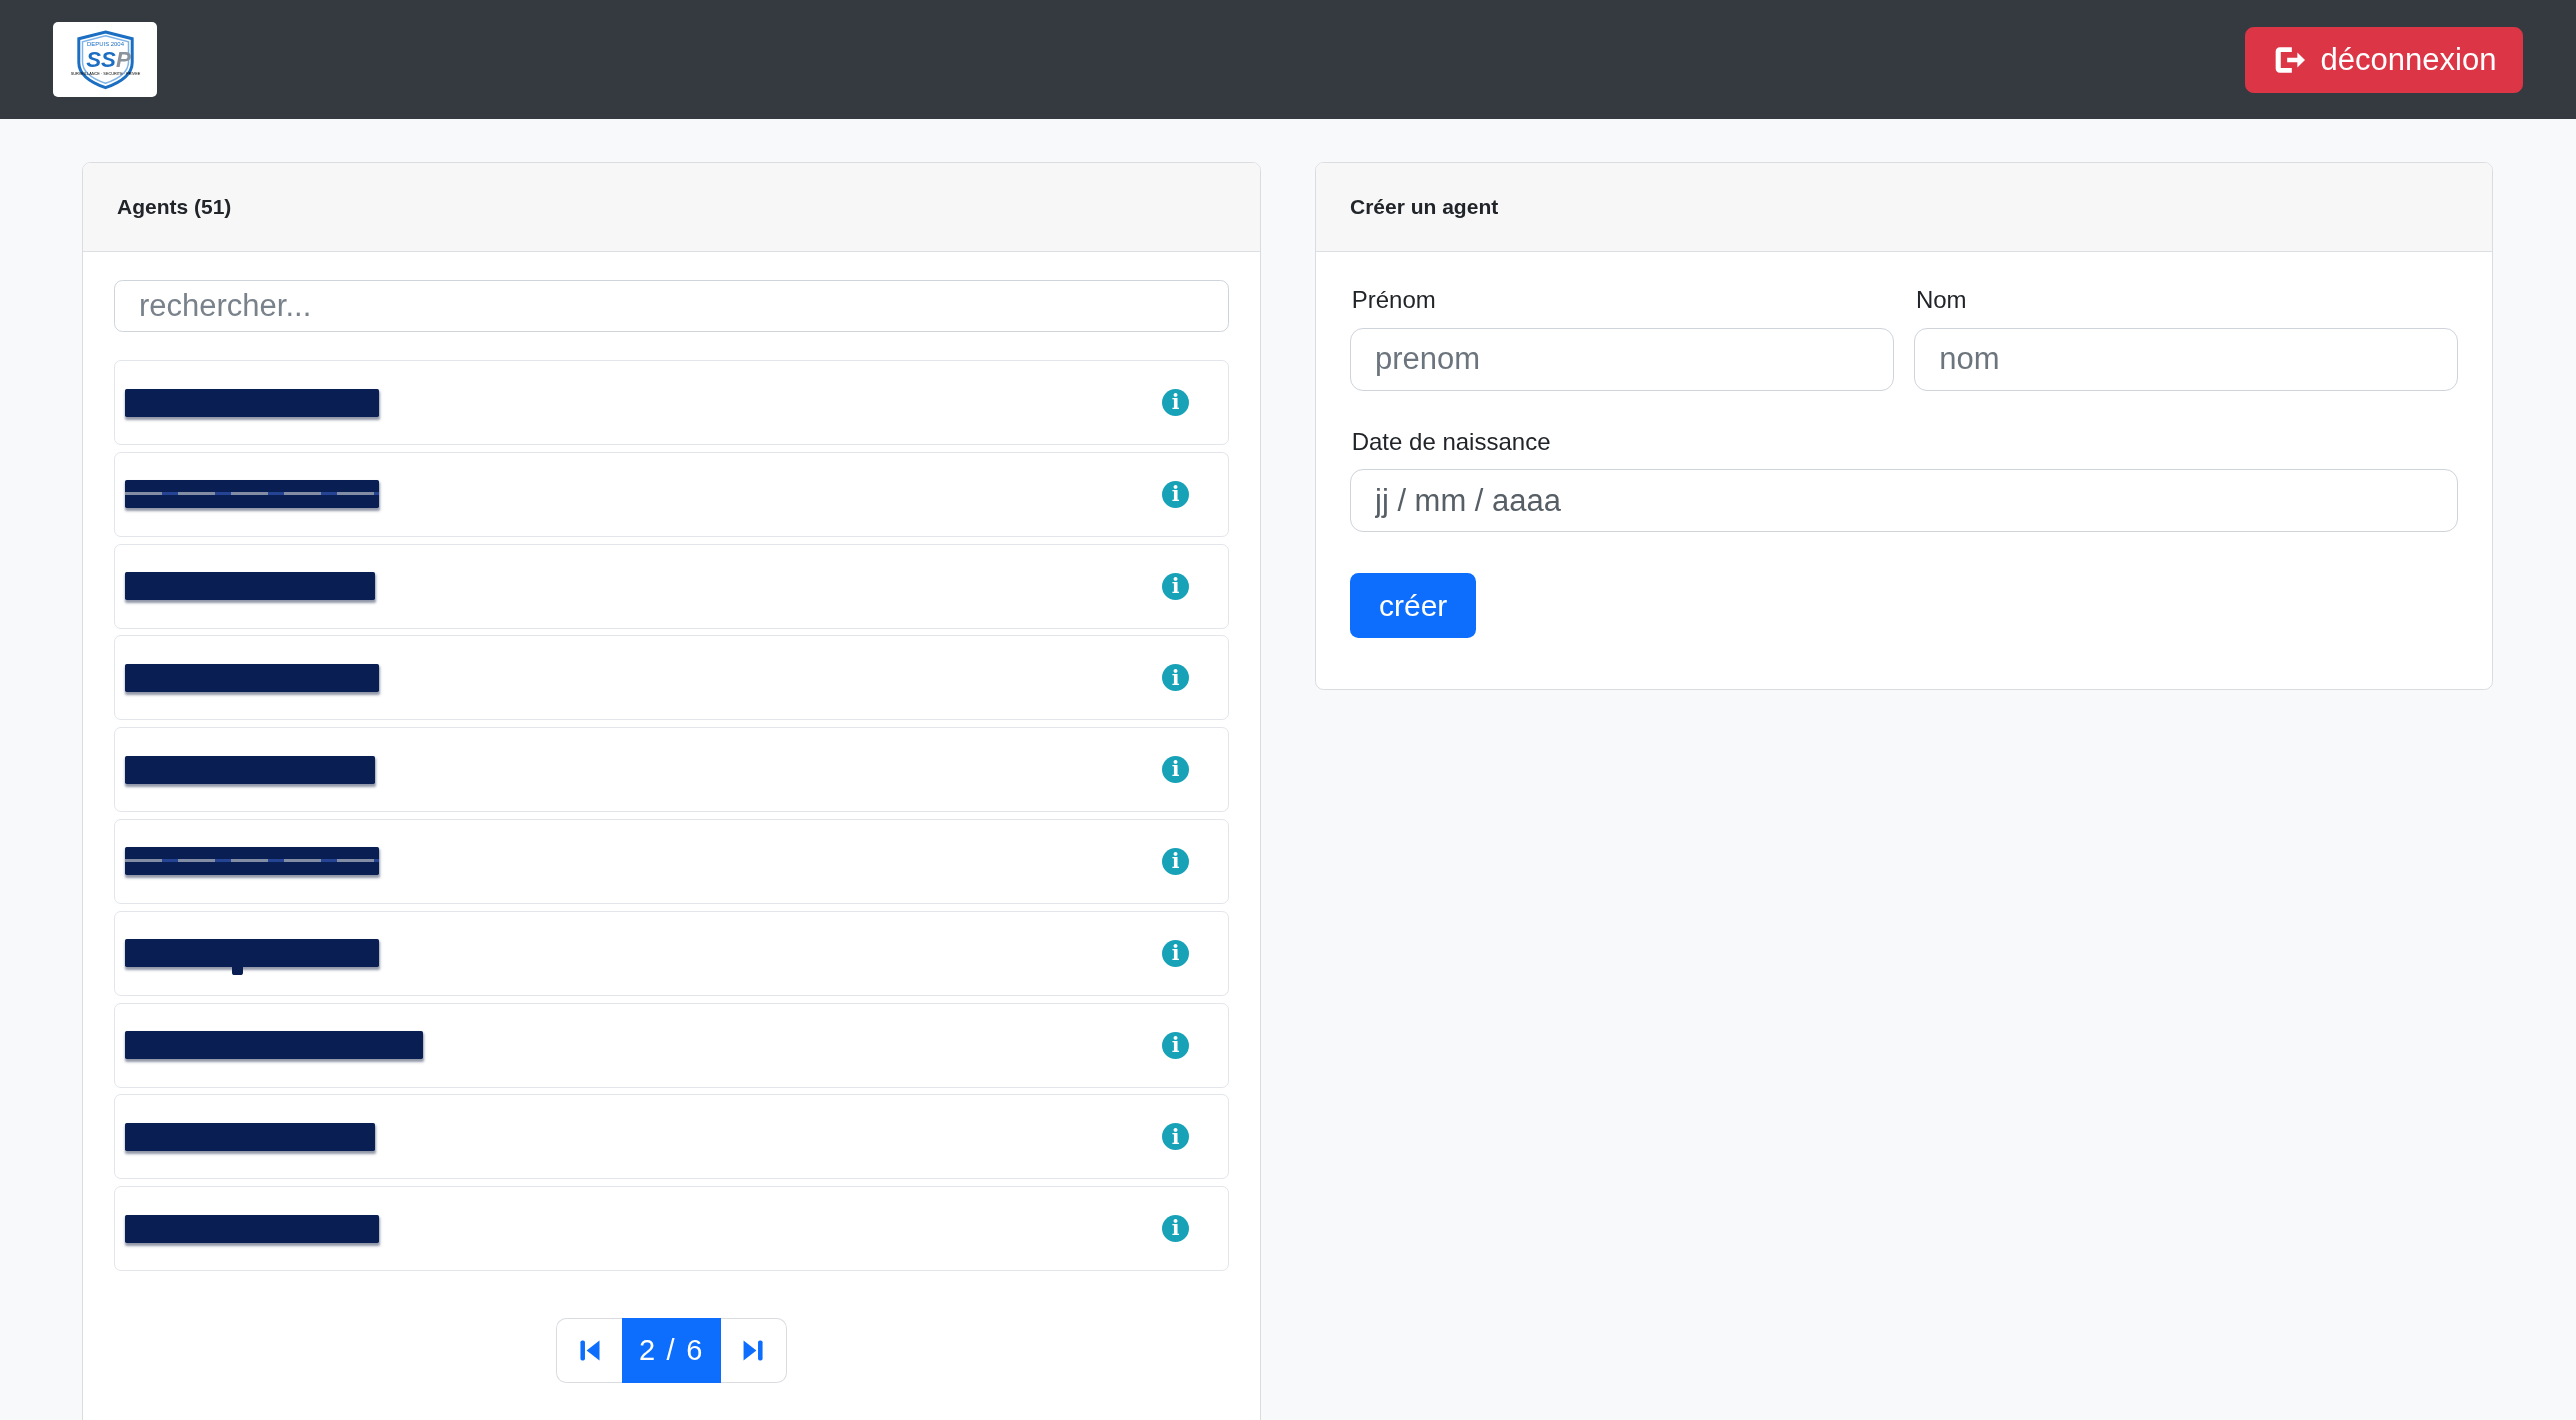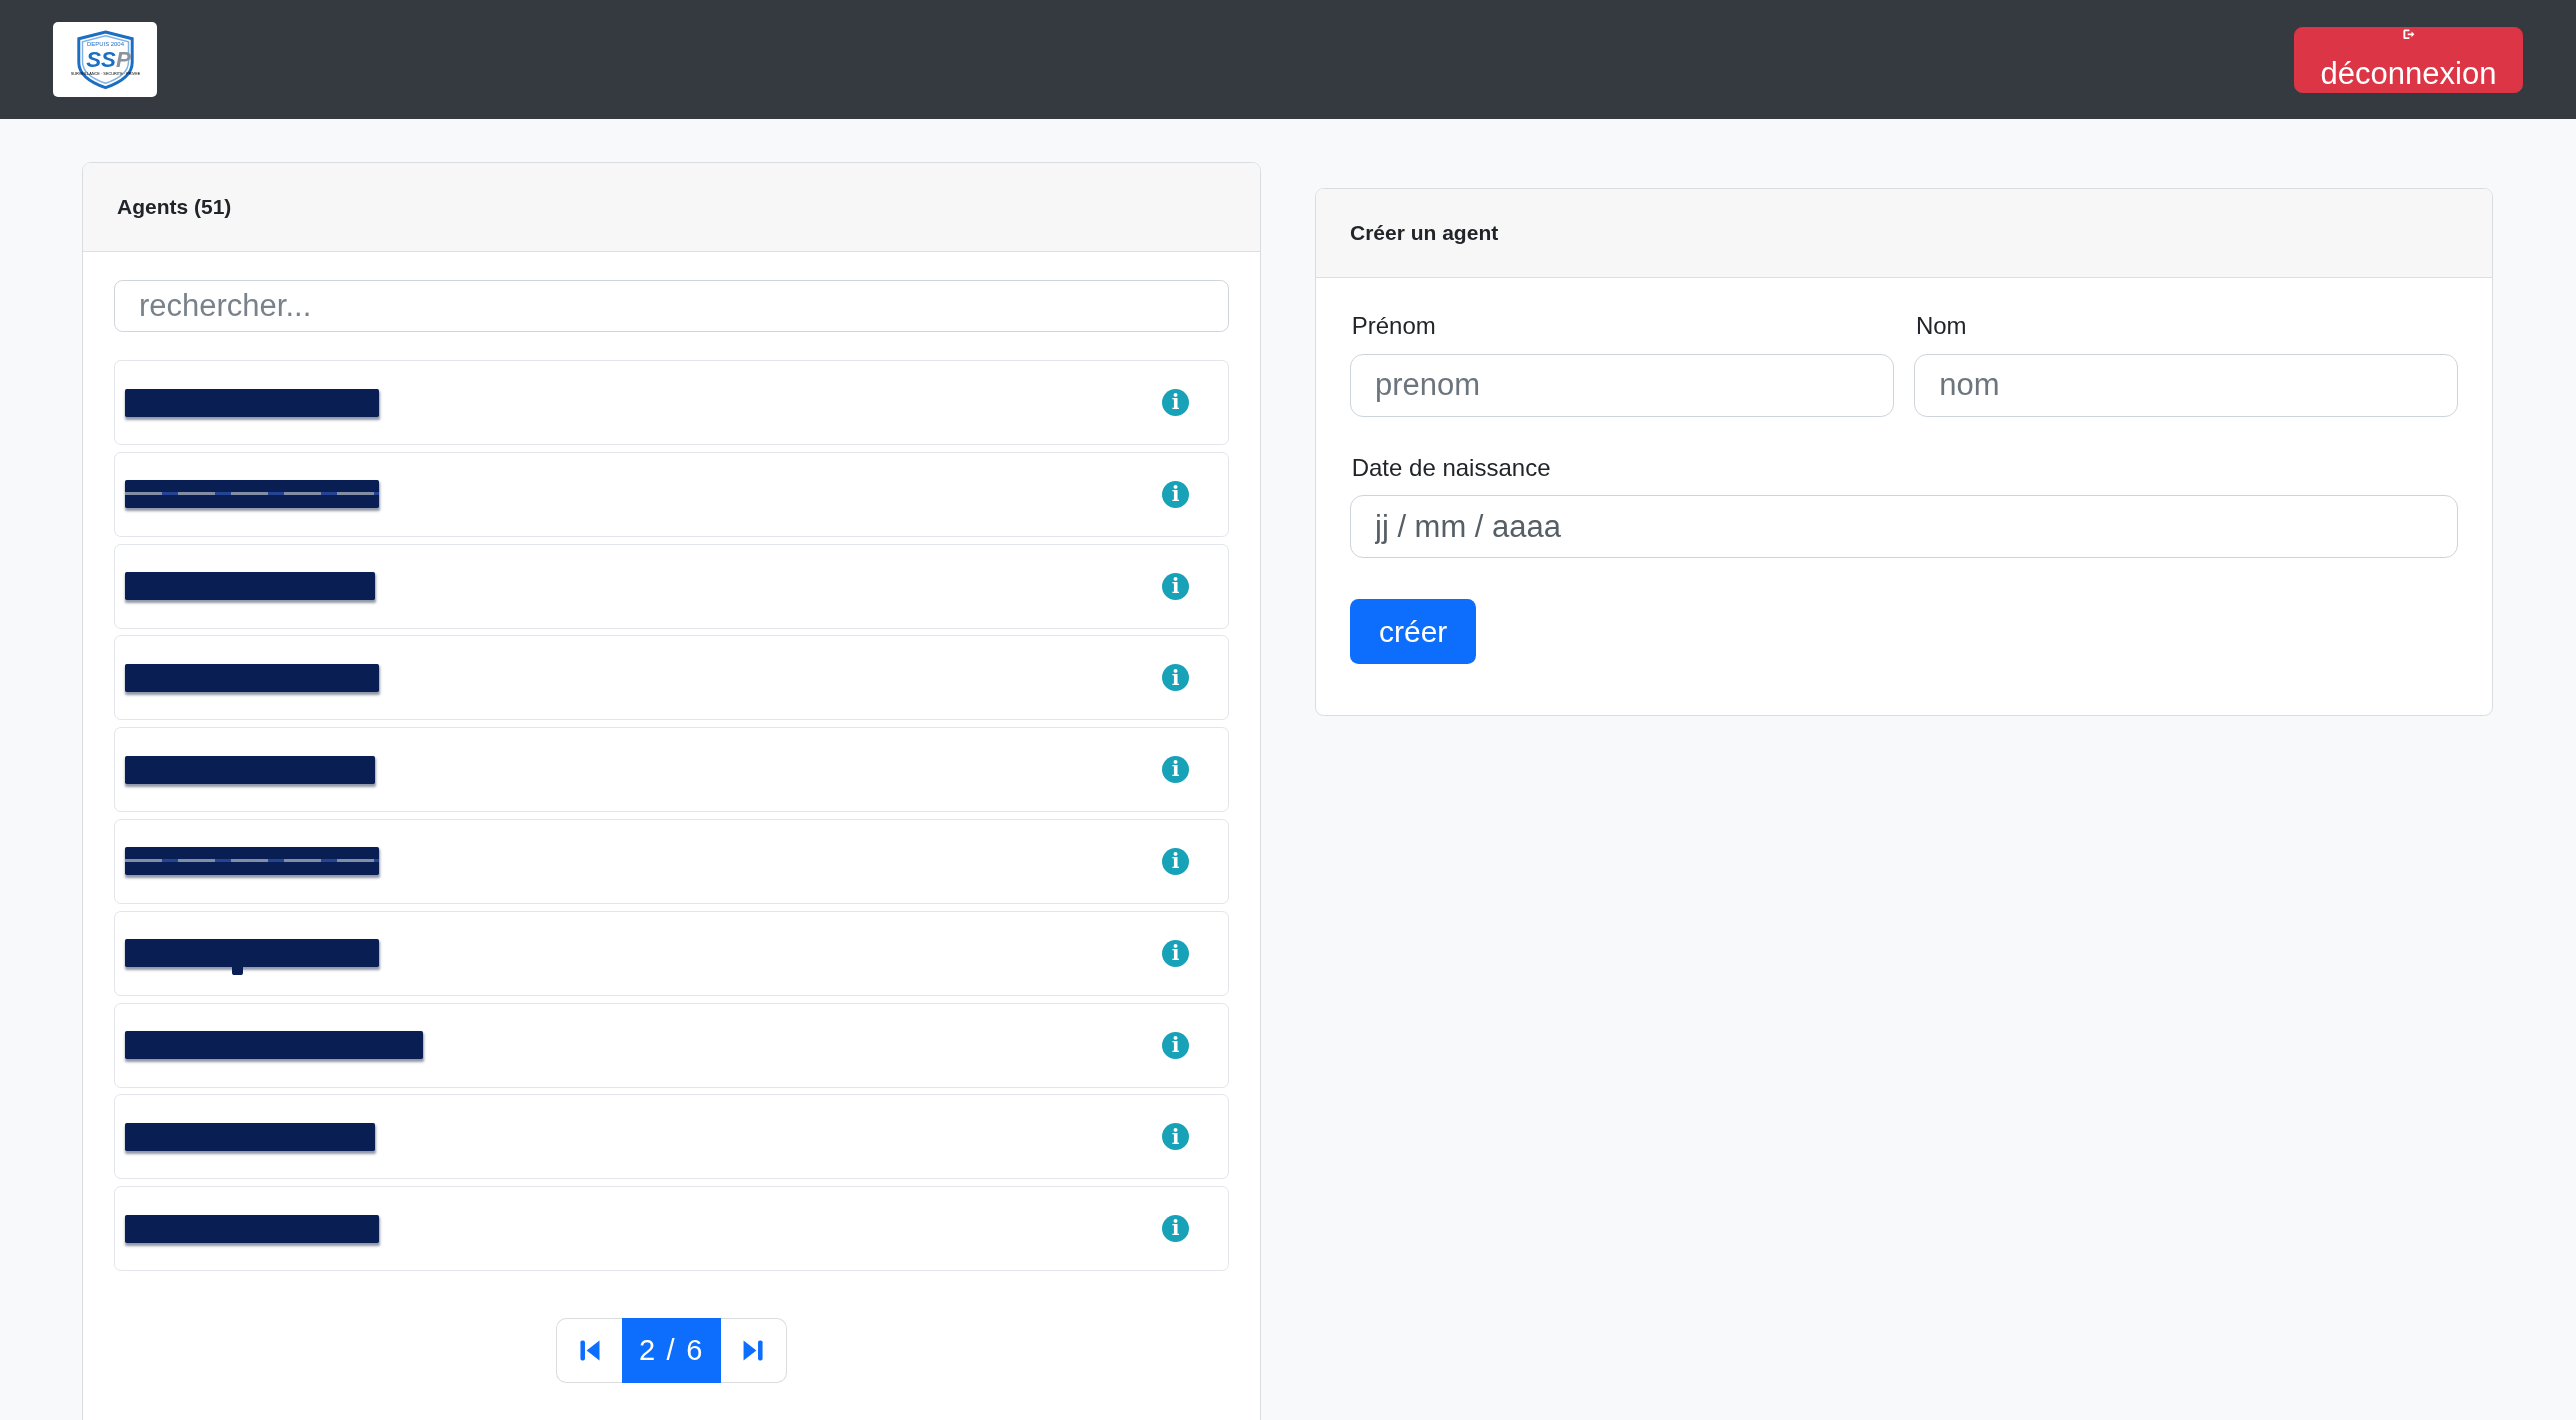--- a/index.html
+++ b/index.html
@@ -14,31 +14,31 @@
     background:var(--page-bg);
     font-family:"Liberation Sans",sans-serif;color:var(--text);
   }
   
   .navbar{height:119px;background:var(--navbar);display:flex;align-items:center;
     justify-content:space-between;padding:0 53px;}
   .logo-box{width:104px;height:75px;background:#fff;border-radius:5px;
     display:flex;align-items:center;justify-content:center;cursor:pointer;text-align:right;}
   .logout-btn{display:flex;align-items:center;gap:15.3px;height:66px;padding:0 25.6px;
     background:var(--danger);border:1.7px solid var(--danger);border-radius:8.5px;
-    color:#fff;font-size:31px;font-family:"Liberation Sans",sans-serif;cursor:pointer;flex-direction:column;}
+    color:#fff;font-size:31px;font-family:"Liberation Sans",sans-serif;cursor:pointer;}
   .logout-btn svg{width:34px;height:34px;}
   
   .main{display:flex;gap:54px;padding:43px 82px 0 82px;align-items:flex-start;}
   .card{background:#fff;border:1.7px solid var(--card-border);border-radius:8.5px;}
   .card-header{height:89px;background:var(--header-bg);border-bottom:1.7px solid #dcdfe3;
     border-radius:6.8px 6.8px 0 0;display:flex;align-items:center;padding:0 34px;
     font-size:21px;font-weight:700;color:var(--text);}
   .card-body{padding:28px 31px;}
   .card.agents{width:1179px;height:1346px;}
-  .card.create{width:1178px;height:528px;margin-top:26px;}
+  .card.create{width:1178px;height:528px;}
   .card.create .card-body{padding:34px 34px 0 34px;}
   
   .search-input{width:100%;height:52px;border:1.7px solid var(--input-border);border-radius:8.5px;
     padding:0 24px;font-size:31px;font-family:"Liberation Sans",sans-serif;color:var(--text);outline:none;}
   .search-input::placeholder{color:#79828b;}
   .rows{margin-top:28px;}
   .agent-row{height:85px;border:1.7px solid var(--row-border);border-radius:6.8px;background:#fff;
     display:flex;align-items:center;justify-content:space-between;
     padding:0 39px 0 10.2px;margin-bottom:6.8px;}
   .bar{position:relative;height:28px;background:var(--redaction);border-radius:1.7px;

